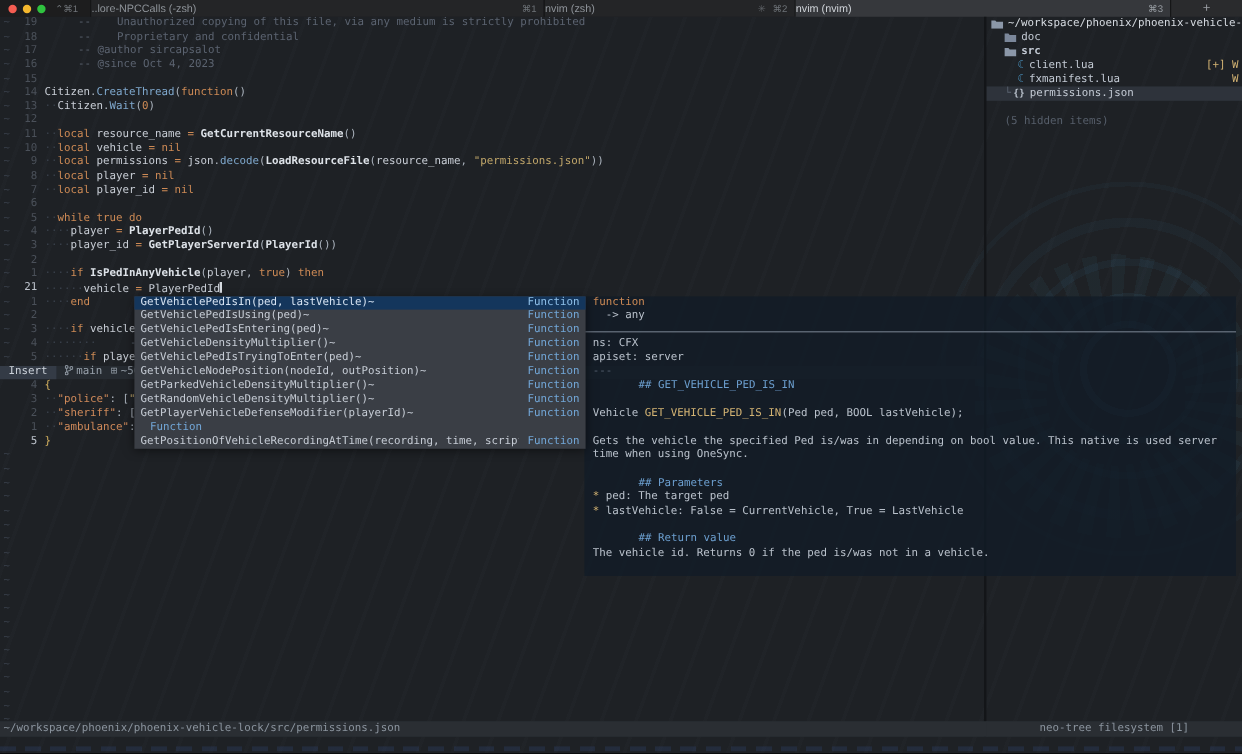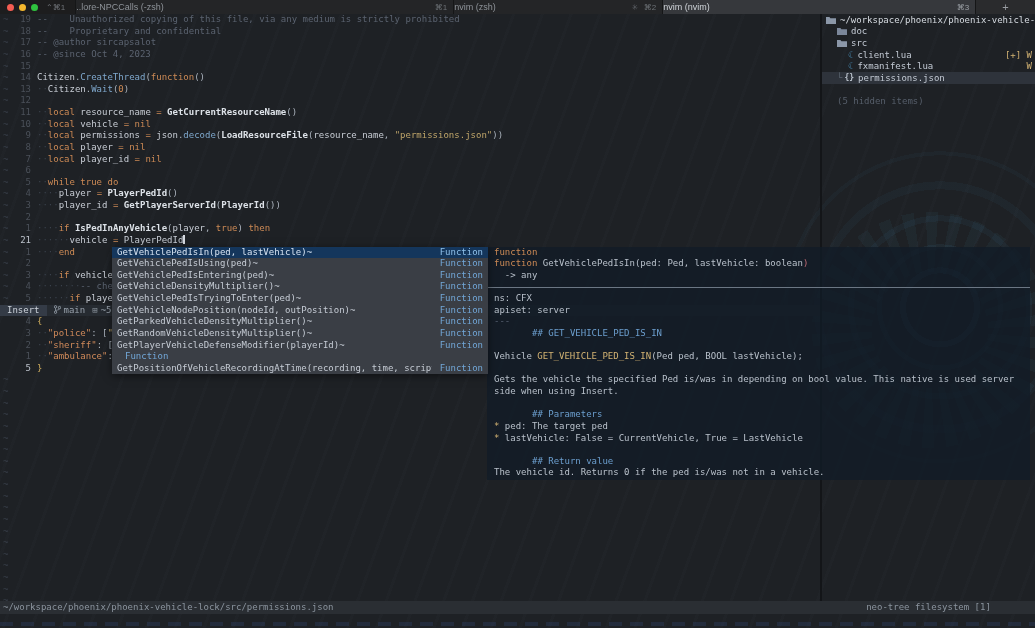--- a/index.html
+++ b/index.html
@@ -39,21 +39,21 @@
   #leftcol{position:absolute;left:0;top:14px;width:820px;height:588px;overflow:hidden;}
   #treecol{position:absolute;left:822px;top:14px;width:213px;height:587px;overflow:hidden;}
   .vsep{position:absolute;left:820px;top:14px;width:2px;height:600px;background:#131518;}
   .crow{display:flex;height:11.63px;line-height:11.63px;font-size:9px;white-space:pre;}
   .tld{width:9px;padding-left:3px;color:#39404b;flex:none;}
   .ln{width:19px;text-align:right;color:#4a5059;flex:none;}
   .ln.cur{color:#bcc2cb;}
   .ltxt{padding-left:6px;white-space:pre;flex:1;overflow:hidden;}
   .caret{display:inline-block;width:2px;height:9px;background:#d6dae0;vertical-align:-1px;}
   
-  .sg-c{color:#5b6370;} .sg-k{color:#cd8a55;} .sg-f{color:#dde2e8;font-weight:bold;}
+  .sg-c{color:#5b6370;margin-left:28px;} .sg-k{color:#cd8a55;} .sg-f{color:#dde2e8;font-weight:bold;}
   .sg-m{color:#7fa8cd;} .sg-s{color:#c0a66a;} .sg-n{color:#cd8a55;} .sg-o{color:#cd8a55;}
   .sg-p{color:#aab2bc;} .sg-t{color:#c8cdd5;} .sg-w{color:#3a414c;} .sg-j{color:#d08a5a;}
   .sg-b{color:#d3b05e;} .sg-h{color:#6c9fcf;margin-left:38px;} .sg-d{color:#566070;} .sg-y{color:#d3b373;}
   .sg-r{color:#c06c75;}
   
   .sline{display:flex;align-items:center;height:11.63px;background:#262b31;font-size:9px;color:#98a1ab;white-space:pre;}
   .mode{background:#343b46;color:#ccd2da;padding:0 7px;height:100%;display:flex;align-items:center;}
   .slitem{display:flex;align-items:center;gap:3px;margin-left:7px;}
   .slicon{color:#8d96a0;font-size:9px;}
   
@@ -181,21 +181,21 @@
 
   <div class="vsep"></div>
 
   <div id="treecol">
       <div class="trow root" style="padding-left: 4px;"><span class="ticon"><svg width="10" height="8" viewBox="0 0 10 8">
             <path d="M0 1h3.4l1 1.2H10V8H0z" fill="#8b97a8"></path>
           </svg></span><span class="tlabel">~/workspace/phoenix/phoenix-vehicle-lock</span></div>
       <div class="trow" style="padding-left: 15px;"><span class="ticon"><svg width="10" height="8" viewBox="0 0 10 8">
             <path d="M0 1h3.4l1 1.2H10V8H0z" fill="#7b879a"></path>
           </svg></span><span class="tlabel">doc</span></div>
-      <div class="trow" style="padding-left: 15px;"><span class="ticon"><svg width="10" height="8" viewBox="0 0 10 8">
+      <div class="trow" style="padding-left: 15px; font-weight: bold;"><span class="ticon"><svg width="10" height="8" viewBox="0 0 10 8">
             <path d="M0 1h3.4l1 1.2H10V8H0z" fill="#8b97a8"></path>
           </svg></span><span class="tlabel">src</span></div>
       <div class="trow" style="padding-left: 26px;"><span class="ticon"><span class="luaicon">☾</span></span><span class="tlabel">client.lua</span><span class="tbadge">[+] W</span></div>
       <div class="trow" style="padding-left: 26px;"><span class="ticon"><span class="luaicon">☾</span></span><span class="tlabel">fxmanifest.lua</span><span class="tbadge">W</span></div>
       <div class="trow sel" style="padding-left: 15px;"><span class="tconn">└</span><span class="ticon"><span class="jsonicon">{}</span></span><span class="tlabel">permissions.json</span></div>
       <div class="trow dim" style="padding-left: 15px;"><span class="tlabel">(5 hidden items)</span></div>
     </div>
 
   <div id="popup">
       <div class="pitem sel"><span class="plabel">GetVehiclePedIsIn(ped, lastVehicle)~</span><span class="pkind">Function</span></div>
@@ -206,32 +206,31 @@
       <div class="pitem"><span class="plabel">GetVehicleNodePosition(nodeId, outPosition)~</span><span class="pkind">Function</span></div>
       <div class="pitem"><span class="plabel">GetParkedVehicleDensityMultiplier()~</span><span class="pkind">Function</span></div>
       <div class="pitem"><span class="plabel">GetRandomVehicleDensityMultiplier()~</span><span class="pkind">Function</span></div>
       <div class="pitem"><span class="plabel">GetPlayerVehicleDefenseModifier(playerId)~</span><span class="pkind">Function</span></div>
       <div class="pitem"><span class="pkind">Function</span></div>
       <div class="pitem"><span class="plabel">GetPositionOfVehicleRecordingAtTime(recording, time, script)~</span><span class="pkind">Function</span></div>
     </div>
 
   <div id="docs">
       <div class="docrow"><span class="sg-k">function</span></div>
-      <div class="docrow"><span class="sg-k">function</span><span class="sg-t"> GetVehiclePedIsIn(ped: Ped, lastVehicle: boolean</span><span class="sg-r">)</span></div>
       <div class="docrow"><span class="sg-t">  -&gt; any</span></div>
       <div class="dochr"></div>
       <div class="docrow"><span class="sg-t">ns: CFX</span></div>
       <div class="docrow"><span class="sg-t">apiset: server</span></div>
       <div class="docrow"><span class="sg-d">---</span></div>
       <div class="docrow"><span class="sg-h">## GET_VEHICLE_PED_IS_IN</span></div>
       <div class="docrow"></div>
       <div class="docrow"><span class="sg-t">Vehicle </span><span class="sg-y">GET_VEHICLE_PED_IS_IN</span><span class="sg-t">(Ped ped, BOOL lastVehicle);</span></div>
       <div class="docrow"></div>
       <div class="docrow"><span class="sg-t">Gets the vehicle the specified Ped is/was in depending on bool value. This native is used server</span></div>
-      <div class="docrow"><span class="sg-t">side when using Insert.</span></div>
+      <div class="docrow"><span class="sg-t">time when using OneSync.</span></div>
       <div class="docrow"></div>
       <div class="docrow"><span class="sg-h">## Parameters</span></div>
       <div class="docrow"><span class="sg-y">* </span><span class="sg-t">ped: The target ped</span></div>
       <div class="docrow"><span class="sg-y">* </span><span class="sg-t">lastVehicle: False = CurrentVehicle, True = LastVehicle</span></div>
       <div class="docrow"></div>
       <div class="docrow"><span class="sg-h">## Return value</span></div>
       <div class="docrow"><span class="sg-t">The vehicle id. Returns 0 if the ped is/was not in a vehicle.</span></div>
     </div>
 
   <div class="bbar" id="bbar-left">~/workspace/phoenix/phoenix-vehicle-lock/src/permissions.json</div>

